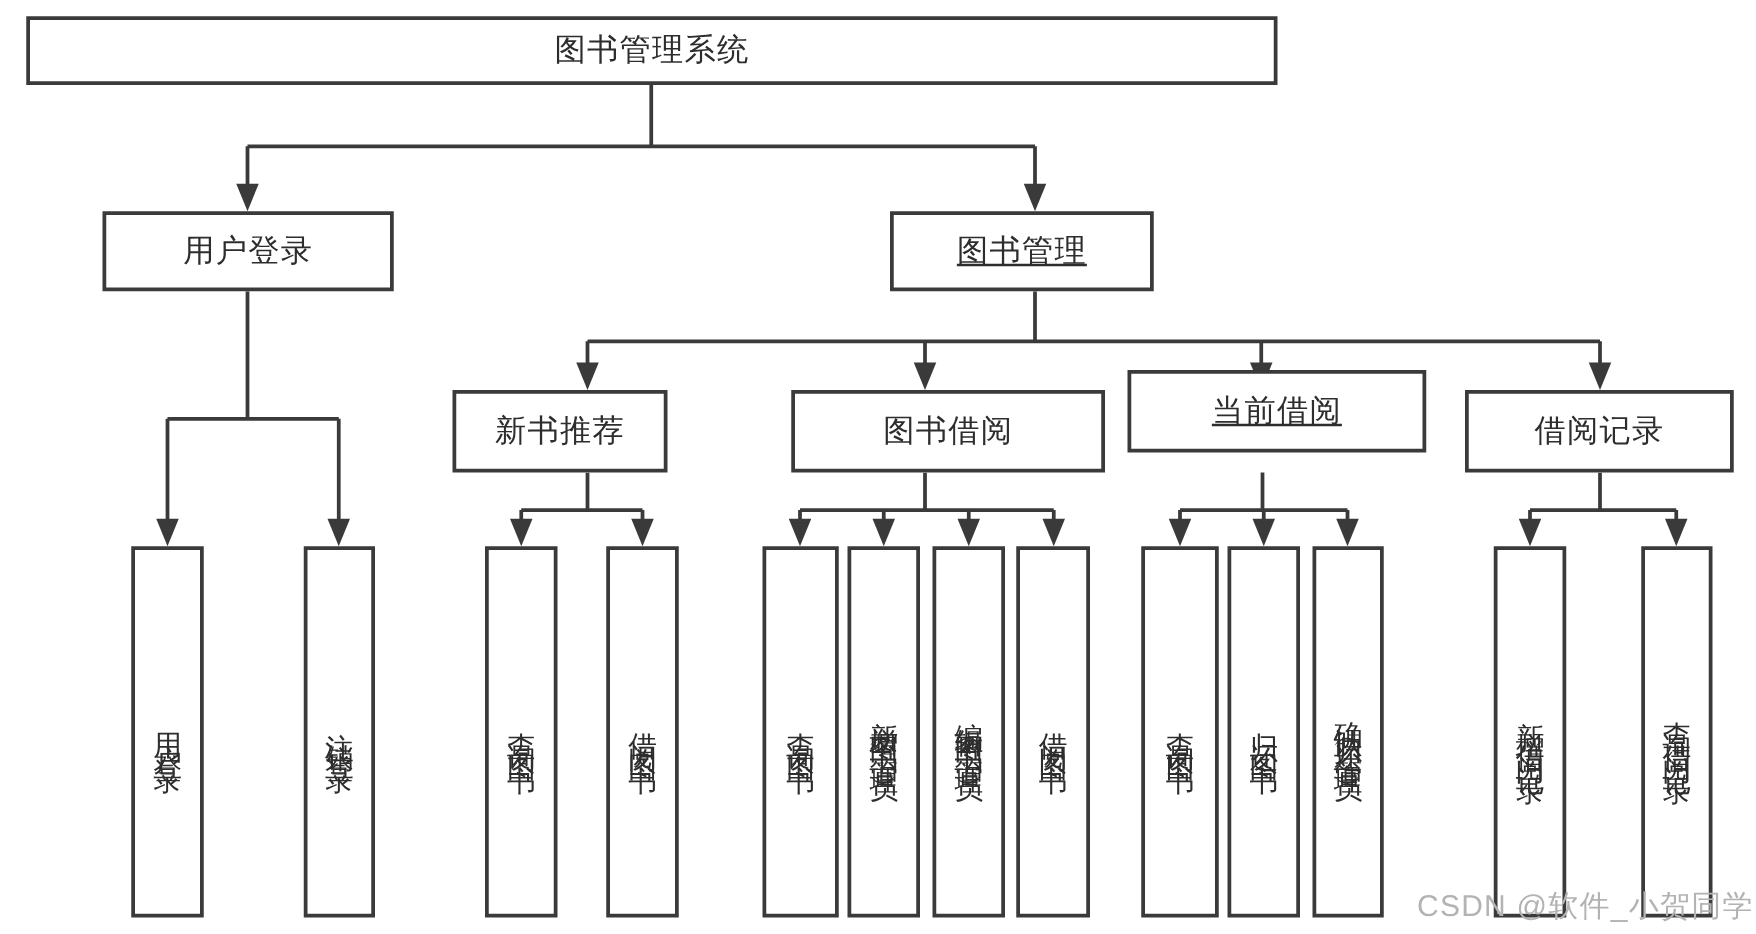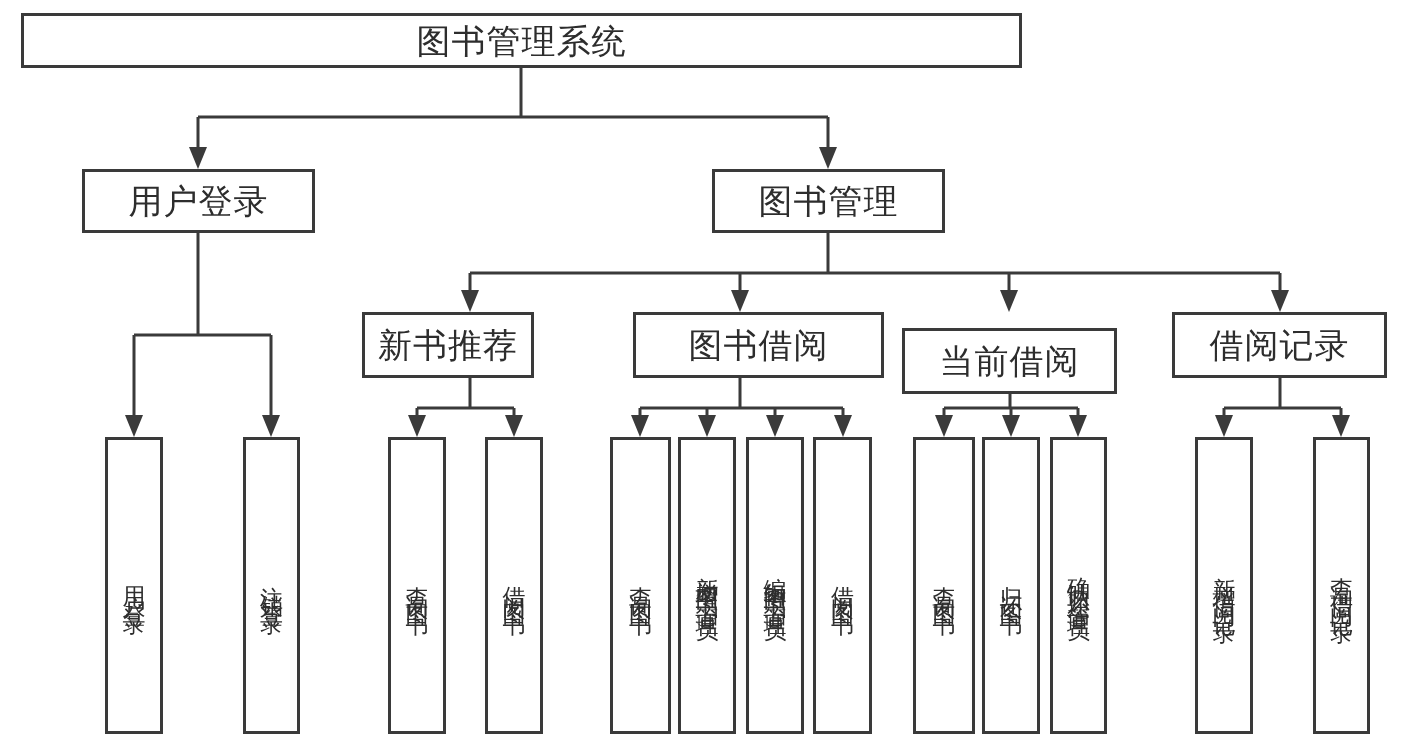--- a/index.html
+++ b/index.html
@@ -5,21 +5,21 @@
   html,body{margin:0;padding:0;background:#fff;}
   .stage{
     position:relative;width:1405px;height:747px;background:#ffffff;
     font-family:"Liberation Sans","DejaVu Sans",sans-serif;overflow:hidden;
   }
   .stage svg{position:absolute;left:0;top:0;}
   .node{
     position:absolute;box-sizing:border-box;background:#ffffff;
     border:3px solid #3a3a3a;color:#2d2d2d;
     display:flex;align-items:center;justify-content:center;
-    font-size:34px;letter-spacing:1px;line-height:1;white-space:nowrap;
+    font-size:25px;letter-spacing:1px;line-height:1;white-space:nowrap;
   }
   .node.v{
     writing-mode:vertical-rl;text-orientation:mixed;
     font-size:23px;white-space:normal;
   }
   .watermark{
     position:absolute;right:2px;bottom:6px;
     font-size:24px;color:#b3b3b3;letter-spacing:1px;
   }
 </style>
@@ -74,33 +74,34 @@
       <polygon points="1002,415 1020,415 1011,437"></polygon>
       <polygon points="1069,415 1087,415 1078,437"></polygon>
       <polygon points="1215,415 1233,415 1224,437"></polygon>
       <polygon points="1332,415 1350,415 1341,437"></polygon>
     </g>
   </svg>
 
   <div id="nodes">
       <div class="node" style="left: 21px; top: 13px; width: 1001px; height: 55px;">图书管理系统</div>
       <div class="node" style="left: 82px; top: 169px; width: 233px; height: 64px;">用户登录</div>
-      <div class="node" style="left: 712px; top: 169px; width: 233px; height: 64px;">图书管理</div>
+      <div class="node" style="left: 712px; top: 169px; width: 211px; height: 64px; text-decoration: underline;">图书管理</div>
       <div class="node" style="left: 362px; top: 312px; width: 172px; height: 66px;">新书推荐</div>
       <div class="node" style="left: 633px; top: 312px; width: 251px; height: 66px;">图书借阅</div>
-      <div class="node" style="left: 902px; top: 328px; width: 215px; height: 66px;">当前借阅</div>
+      <div class="node" style="left: 902px; top: 296px; width: 239px; height: 66px; text-decoration: underline;">当前借阅</div>
       <div class="node" style="left: 1172px; top: 312px; width: 215px; height: 66px;">借阅记录</div>
       <div class="node v" style="left: 105px; top: 437px; width: 58px; height: 297px; letter-spacing: 9px;">用户登录</div>
       <div class="node v" style="left: 243px; top: 437px; width: 57px; height: 297px; letter-spacing: 9px;">注销登录</div>
       <div class="node v" style="left: 388px; top: 437px; width: 58px; height: 297px; letter-spacing: 9px;">查询图书</div>
       <div class="node v" style="left: 485px; top: 437px; width: 58px; height: 297px; letter-spacing: 9px;">借阅图书</div>
       <div class="node v" style="left: 610px; top: 437px; width: 61px; height: 297px; letter-spacing: 9px;">查询图书</div>
       <div class="node v" style="left: 678px; top: 437px; width: 58px; height: 297px; letter-spacing: 6px;">新增图书（管理员）</div>
       <div class="node v" style="left: 746px; top: 437px; width: 58px; height: 297px; letter-spacing: 6px;">编辑图书（管理员）</div>
       <div class="node v" style="left: 813px; top: 437px; width: 59px; height: 297px; letter-spacing: 9px;">借阅图书</div>
       <div class="node v" style="left: 913px; top: 437px; width: 62px; height: 297px; letter-spacing: 9px;">查询图书</div>
       <div class="node v" style="left: 982px; top: 437px; width: 58px; height: 297px; letter-spacing: 9px;">归还图书</div>
       <div class="node v" style="left: 1050px; top: 437px; width: 57px; height: 297px; letter-spacing: 6px;">确认归还（管理员）</div>
       <div class="node v" style="left: 1195px; top: 437px; width: 58px; height: 297px; letter-spacing: 9px;">新增借阅记录</div>
       <div class="node v" style="left: 1313px; top: 437px; width: 57px; height: 297px; letter-spacing: 9px;">查询借阅记录</div>
     </div>
 
+  <div class="watermark">CSDN @软件_小贺同学</div>
 </div>
 
 </body></html>

